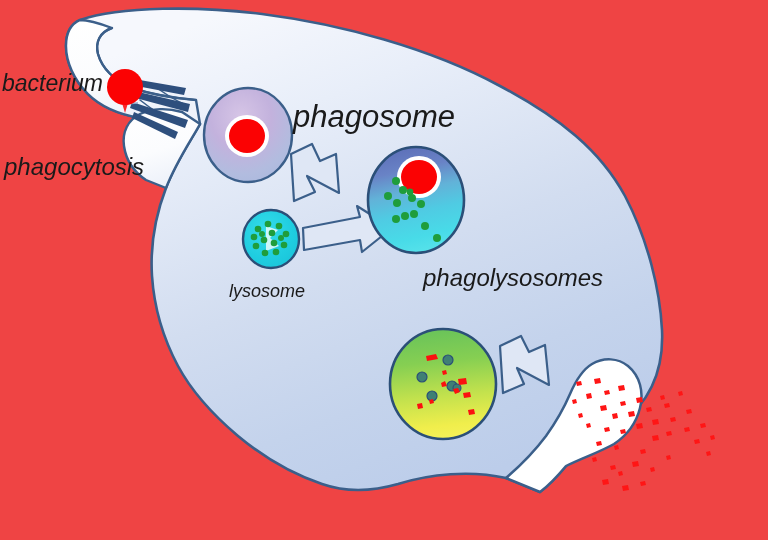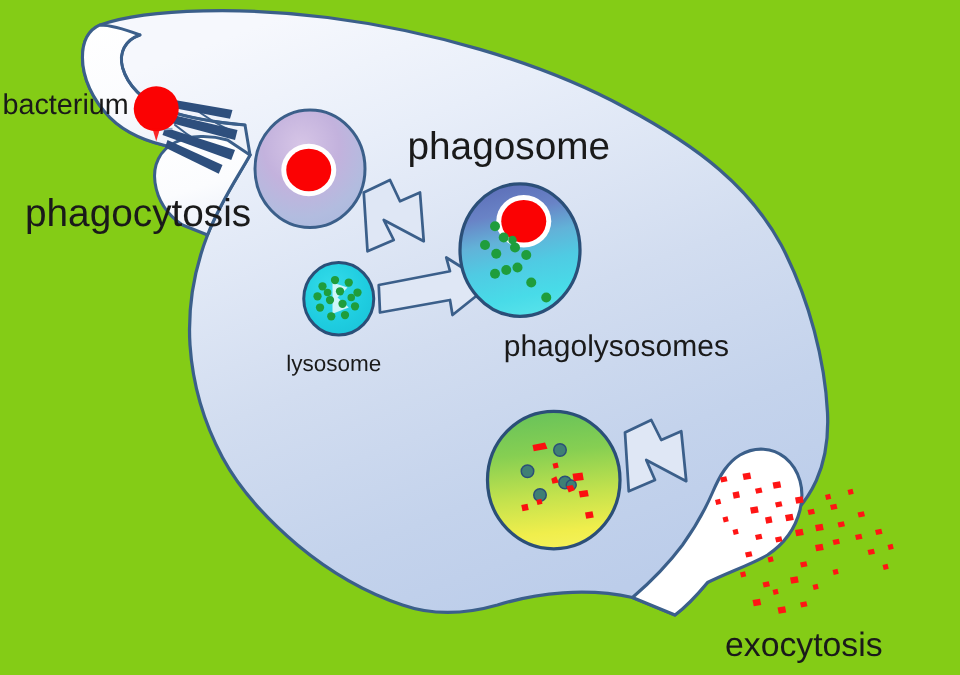--- a/index.html
+++ b/index.html
@@ -10,43 +10,44 @@
   body {
     width: 768px;
     height: 540px;
     overflow: hidden;
     font-family: "Liberation Sans", sans-serif;
   }
   #stage {
     position: relative;
     width: 768px;
     height: 540px;
-    background: #84cc16;
+    background: #ef4444;
+    font-style: italic;
   }
   #diagram {
     position: absolute;
     left: 0;
     top: 0;
     width: 768px;
     height: 540px;
   }
   .lbl {
     position: absolute;
     color: #1a1a1a;
     font-family: "Liberation Sans", sans-serif;
     white-space: nowrap;
     line-height: 1;
     user-select: none;
   }
   #lbl-bacterium   { left: 2px;   top: 72px;  font-size: 23px; }
   #lbl-receptors   { left: 183px; top: 58px;  font-size: 23px; }
-  #lbl-phagocytosis{ left: 20px;  top: 155px; font-size: 31px; }
-  #lbl-phagosome   { left: 293px; top: 101px; font-size: 31px; margin-left: 33px; }
+  #lbl-phagocytosis{ left: 4px;  top: 155px; font-size: 24px; }
+  #lbl-phagosome   { left: 293px; top: 101px; font-size: 31px; }
   #lbl-lysosome    { left: 229px; top: 282px; font-size: 18px; }
-  #lbl-phagolyso   { left: 403px; top: 266px; font-size: 24px; }
+  #lbl-phagolyso   { left: 423px; top: 266px; font-size: 24px; }
   #lbl-debris      { left: 615px; top: 452px; font-size: 22px; }
   #lbl-exocytosis  { left: 580px; top: 503px; font-size: 27px; }
 </style>
 </head>
 <body>
 
 <div id="stage">
 
   <svg id="diagram" viewBox="0 0 768 540">
     <defs>
@@ -283,15 +284,14 @@
       <path d="M 578 414 l 4 -1 l 1 4 l -4 1 z"></path>
       <path d="M 666 456 l 4 -1 l 1 4 l -4 1 z"></path>
     </g>
   </svg>
 
   <div class="lbl" id="lbl-bacterium">bacterium</div>
   <div class="lbl" id="lbl-phagocytosis">phagocytosis</div>
   <div class="lbl" id="lbl-phagosome">phagosome</div>
   <div class="lbl" id="lbl-lysosome">lysosome</div>
   <div class="lbl" id="lbl-phagolyso">phagolysosomes</div>
-  <div class="lbl" id="lbl-exocytosis">exocytosis</div>
 
 </div>
 
 </body></html>

